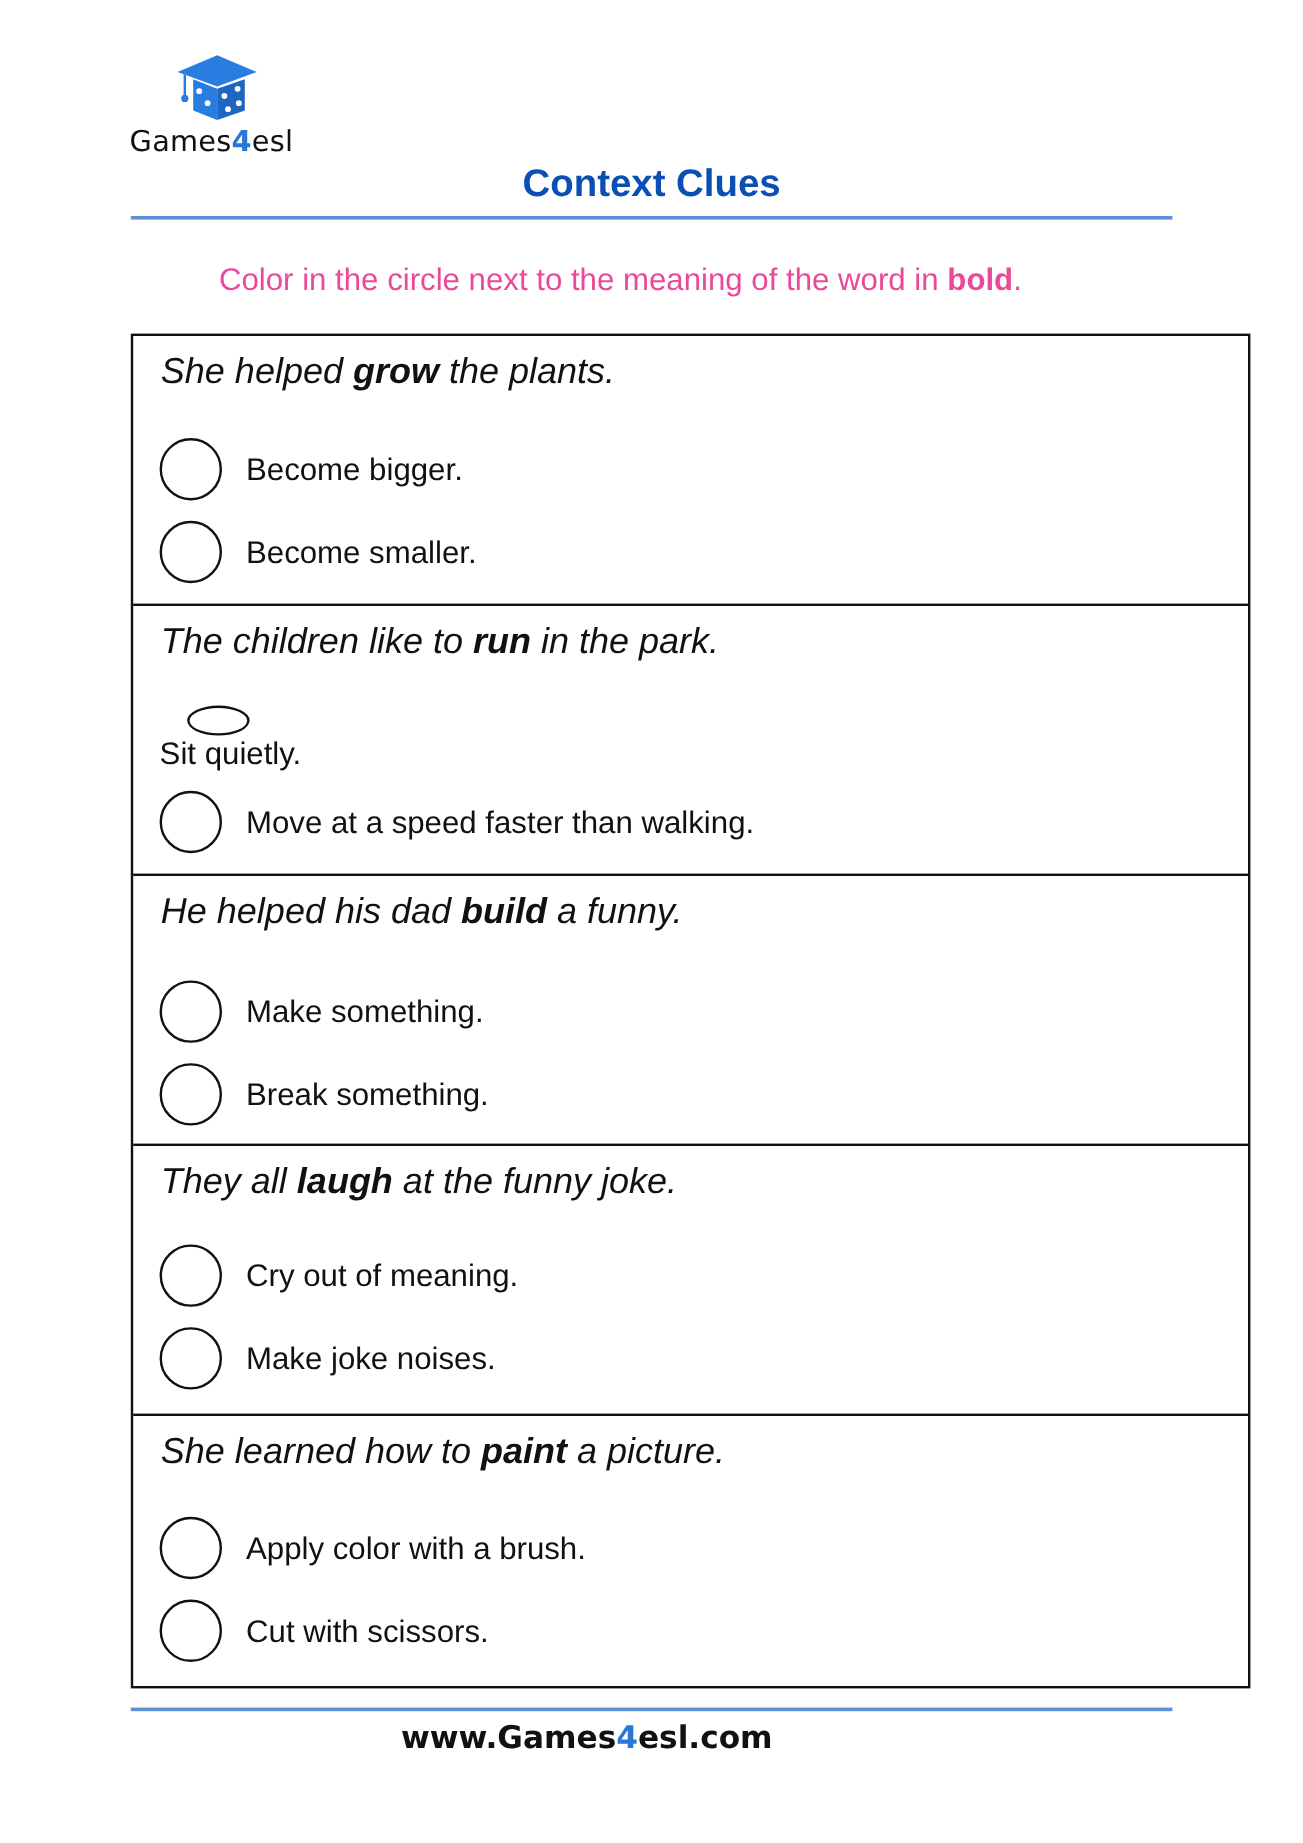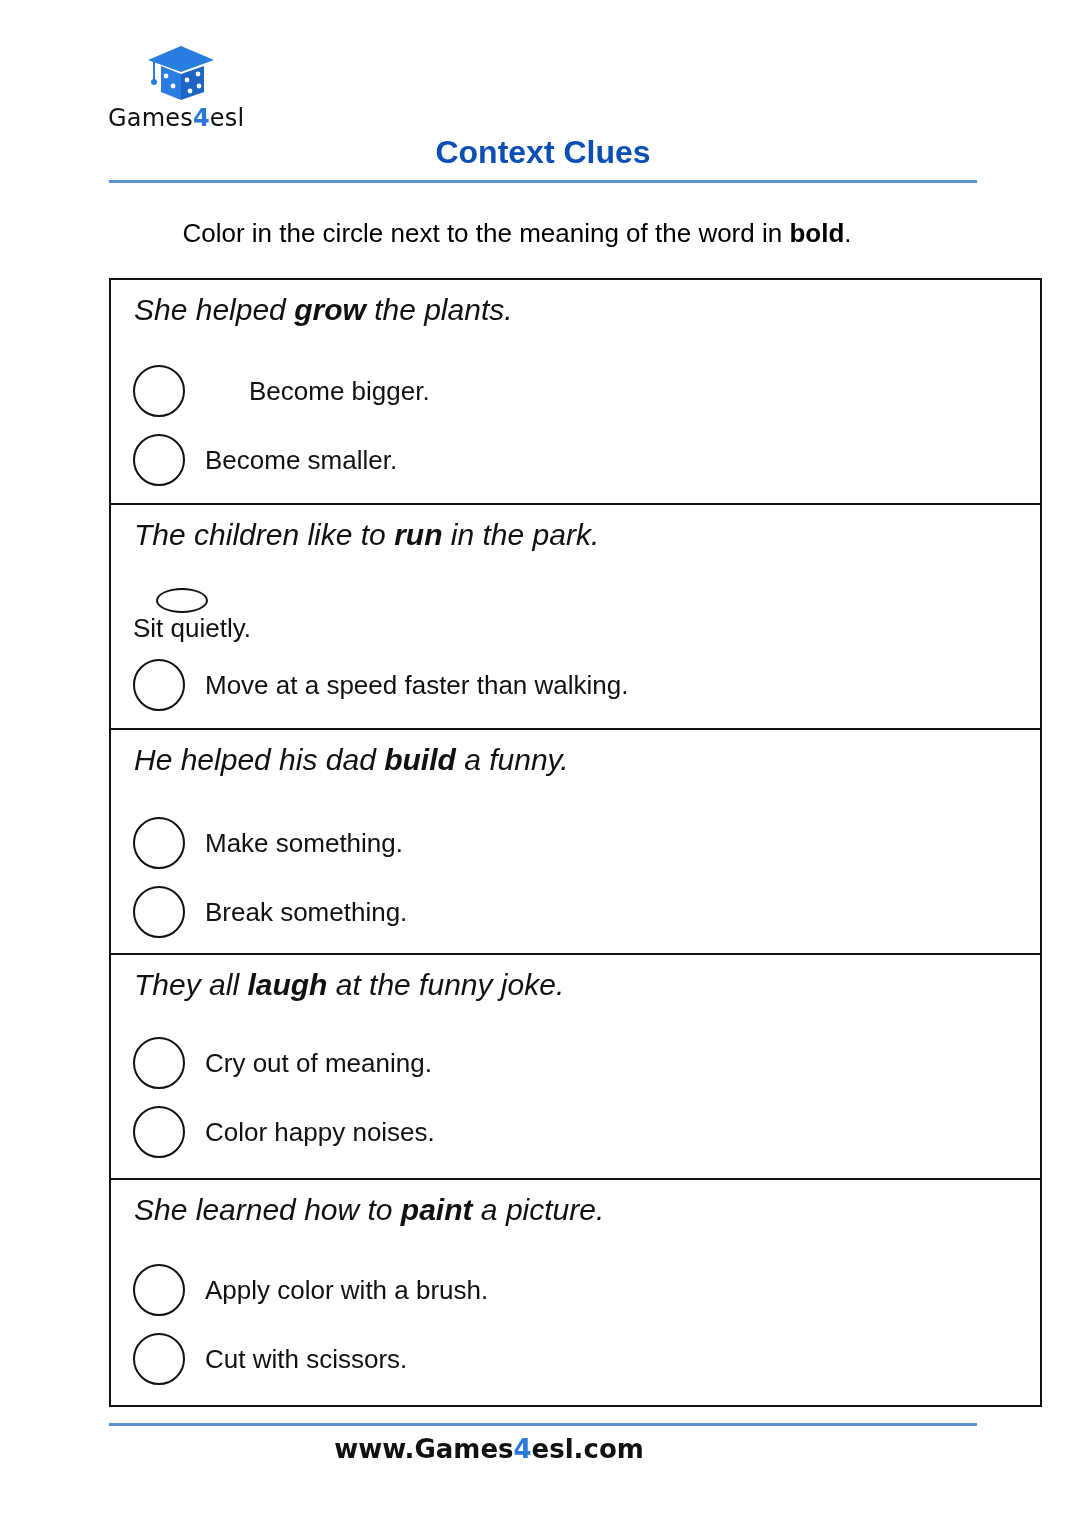--- a/index.html
+++ b/index.html
@@ -3,21 +3,21 @@
   <meta charset="utf-8">
   <style>
     html, body { margin:0; padding:0; background:#ffffff; }
     body { width:1086px; height:1536px; position:relative; font-family:"Liberation Sans", sans-serif; color:#111; overflow:hidden; }
     .logo { position:absolute; left:108px; top:40px; width:150px; height:100px; }
     .logo-icon { position:absolute; left:38px; top:4px; width:70px; height:60px; }
     .logo-text { position:absolute; left:0; top:64px; font-size:24px; color:#111; font-family:"DejaVu Sans", sans-serif; letter-spacing:0.2px; }
     .logo-text .four { color:#2a78d6; font-weight:bold; }
     .title { position:absolute; left:0; width:1086px; top:134px; text-align:center; font-size:32px; font-weight:bold; color:#0b4fb5; }
     .rule { position:absolute; left:109px; width:868px; height:3px; background:#5b8fd6; }
-    .instructions { position:absolute; left:0; width:1034px; top:218px; text-align:center; font-size:26px; color:#000000; }
+    .instructions { position:absolute; left:0; width:1034px; top:218px; text-align:center; font-size:26px; color:#ec4899; }
     .box { position:absolute; left:109px; top:278px; width:933px; border:2.5px solid #111; box-sizing:border-box; }
     .q { height:225px; border-bottom:2.5px solid #111; position:relative; box-sizing:border-box; }
     .q:last-child { border-bottom:none; }
     .q-text { position:absolute; left:23px; top:13px; font-size:30px; font-style:italic; color:#111; }
     .q-text b { font-weight:bold; }
     .opt { position:absolute; left:22px; height:56px; display:flex; align-items:center; cursor:pointer; }
     .opt .circle { width:52px; height:52px; border:2.5px solid #111; border-radius:50%; box-sizing:border-box; margin-right:20px; }
     .opt .label { font-size:26px; color:#111; }
     .footer { position:absolute; left:0; width:978px; top:1434px; text-align:center; font-size:26px; font-weight:bold; color:#111; font-family:"DejaVu Sans", sans-serif; }
     .footer .four { color:#2a78d6; }
@@ -43,21 +43,21 @@
 </div>
 
 <div class="title">Context Clues</div>
 <div class="rule" style="top:180px;"></div>
 
 <div class="instructions"><span>Color in the circle next to the meaning of the word in </span><b>bold</b><span>.</span></div>
 
 <div class="box">
   <div class="q">
     <div class="q-text"><span>She helped </span><b>grow</b><span> the plants.</span></div>
-    <div class="opt" style="top:83px;gap:44px;">
+    <div class="opt" style="top:83px;">
         <div class="circle"></div>
         <span class="label">Become bigger.</span>
       </div>
     <div class="opt" style="top:152px;">
         <div class="circle"></div>
         <span class="label">Become smaller.</span>
       </div>
   </div>
   <div class="q">
     <div class="q-text"><span>The children like to </span><b>run</b><span> in the park.</span></div>
@@ -82,21 +82,21 @@
       </div>
   </div>
   <div class="q">
     <div class="q-text"><span>They all </span><b>laugh</b><span> at the funny joke.</span></div>
     <div class="opt" style="top:80px;">
         <div class="circle"></div>
         <span class="label">Cry out of meaning.</span>
       </div>
     <div class="opt" style="top:149px;">
         <div class="circle"></div>
-        <span class="label">Color happy noises.</span>
+        <span class="label">Make joke noises.</span>
       </div>
   </div>
   <div class="q">
     <div class="q-text"><span>She learned how to </span><b>paint</b><span> a picture.</span></div>
     <div class="opt" style="top:82px;">
         <div class="circle"></div>
         <span class="label">Apply color with a brush.</span>
       </div>
     <div class="opt" style="top:151px;">
         <div class="circle"></div>

